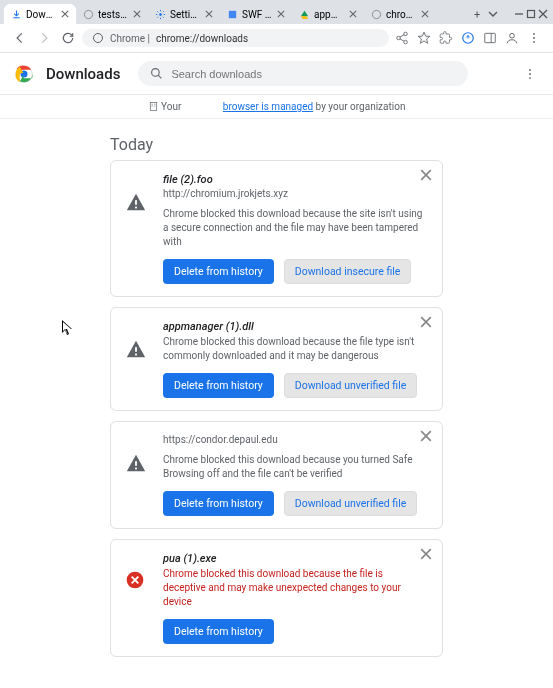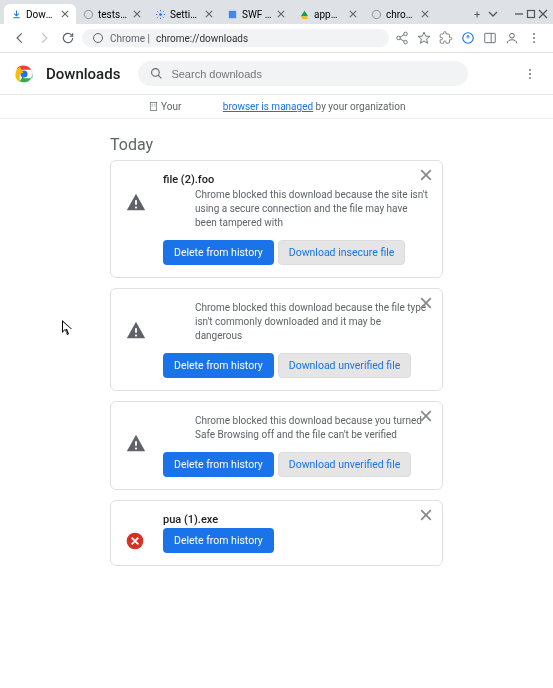--- a/index.html
+++ b/index.html
@@ -31,25 +31,25 @@
   
   .managed-notice { text-align: center; padding: 6px; font-size: 10px; color: #5f6368; border-bottom: 1px solid #eee; }
   .managed-notice a { color: #1a73e8; text-decoration: underline; padding-left: 39px; }
   
   .content { padding: 10px 0 0 0; }
   .section-label { font-size: 16px; color: #5f6368; margin: 6px 0 6px 110px; }
   
   .dl-card { display: flex; gap: 14px; border: 1px solid #e0e0e0; border-radius: 6px; margin: 0 110px 10px 110px; padding: 12px 14px; position: relative; }
   .dl-icon-wrap { width: 24px; display: flex; align-items: flex-start; padding-top: 18px; }
   .dl-body { flex: 1; }
-  .dl-name { font-size: 11px; color: #202124; font-weight: 500; margin-bottom: 2px; }
+  .dl-name { font-size: 11px; color: #202124; font-weight: 500; margin-bottom: 2px; font-style: italic; }
   .dl-url { font-size: 10px; color: #5f6368; margin-bottom: 8px; word-break: break-all; }
-  .dl-msg { font-size: 10px; color: #5f6368; margin-bottom: 10px; line-height: 1.4; margin-left: 32px; }
+  .dl-msg { font-size: 10px; color: #5f6368; margin-bottom: 10px; line-height: 1.4; }
   .dl-msg.danger { color: #c5221f; }
-  .dl-actions { display: flex; gap: 4px; }
+  .dl-actions { display: flex; gap: 10px; }
   .btn { font-size: 10.5px; padding: 5px 10px; border-radius: 4px; cursor: pointer; border: 1px solid transparent; }
   .btn-primary { background: #1a73e8; color: #fff; }
   .btn-outline { background: #e5e5e5; color: #1a73e8; border-color: #dadce0; }
   .card-x { position: absolute; top: 8px; right: 8px; width: 14px; height: 14px; color: #888; }
   
   .cursor-arrow { position: absolute; left: 62px; top: 320px; pointer-events: none; }
 </style>
 </head>
 <body>
 
@@ -271,77 +271,81 @@
         <div class="dl-card">
     <div class="dl-icon-wrap">
             <svg width="22" height="22" viewBox="0 0 24 24">
               <path d="M12 3L2 21h20L12 3z" fill="#5f6368"></path>
               <rect x="11" y="10" width="2" height="5" fill="#fff"></rect>
               <rect x="11" y="17" width="2" height="2" fill="#fff"></rect>
             </svg>
           </div>
     <div class="dl-body">
       <div class="dl-name">file (2).foo</div>
+      <div class="dl-url">http://chromium.jrokjets.xyz</div>
       <div class="dl-msg ">Chrome blocked this download because the site isn't using a secure connection and the file may have been tampered with</div>
       <div class="dl-actions">
         <div class="btn btn-primary">Delete from history</div>
         <div class="btn btn-outline">Download insecure file</div>
       </div>
     </div>
     <div class="card-x"><svg width="12" height="12" viewBox="0 0 10 10">
               <path d="M1 1l8 8M9 1l-8 8" stroke="#888" stroke-width="1.4"></path>
             </svg></div>
         </div>
         <div class="dl-card">
     <div class="dl-icon-wrap">
             <svg width="22" height="22" viewBox="0 0 24 24">
               <path d="M12 3L2 21h20L12 3z" fill="#5f6368"></path>
               <rect x="11" y="10" width="2" height="5" fill="#fff"></rect>
               <rect x="11" y="17" width="2" height="2" fill="#fff"></rect>
             </svg>
           </div>
     <div class="dl-body">
+      <div class="dl-name">appmanager (1).dll</div>
       <div class="dl-msg ">Chrome blocked this download because the file type isn't commonly downloaded and it may be dangerous</div>
       <div class="dl-actions">
         <div class="btn btn-primary">Delete from history</div>
         <div class="btn btn-outline">Download unverified file</div>
       </div>
     </div>
     <div class="card-x"><svg width="12" height="12" viewBox="0 0 10 10">
               <path d="M1 1l8 8M9 1l-8 8" stroke="#888" stroke-width="1.4"></path>
             </svg></div>
         </div>
         <div class="dl-card">
     <div class="dl-icon-wrap">
             <svg width="22" height="22" viewBox="0 0 24 24">
               <path d="M12 3L2 21h20L12 3z" fill="#5f6368"></path>
               <rect x="11" y="10" width="2" height="5" fill="#fff"></rect>
               <rect x="11" y="17" width="2" height="2" fill="#fff"></rect>
             </svg>
           </div>
     <div class="dl-body">
+      <div class="dl-url">https://condor.depaul.edu</div>
       <div class="dl-msg ">Chrome blocked this download because you turned Safe Browsing off and the file can't be verified</div>
       <div class="dl-actions">
         <div class="btn btn-primary">Delete from history</div>
         <div class="btn btn-outline">Download unverified file</div>
       </div>
     </div>
     <div class="card-x"><svg width="12" height="12" viewBox="0 0 10 10">
               <path d="M1 1l8 8M9 1l-8 8" stroke="#888" stroke-width="1.4"></path>
             </svg></div>
         </div>
         <div class="dl-card">
     <div class="dl-icon-wrap">
             <svg width="20" height="20" viewBox="0 0 24 24">
               <circle cx="12" cy="12" r="10" fill="#d93025"></circle>
               <path d="M8 8l8 8M16 8l-8 8" stroke="#fff" stroke-width="2.2"></path>
             </svg>
           </div>
     <div class="dl-body">
       <div class="dl-name">pua (1).exe</div>
+      <div class="dl-msg danger">Chrome blocked this download because the file is deceptive and may make unexpected changes to your device</div>
       <div class="dl-actions">
         <div class="btn btn-primary">Delete from history</div>
       </div>
     </div>
     <div class="card-x"><svg width="12" height="12" viewBox="0 0 10 10">
               <path d="M1 1l8 8M9 1l-8 8" stroke="#888" stroke-width="1.4"></path>
             </svg></div>
         </div>
       </div>
   </div>

